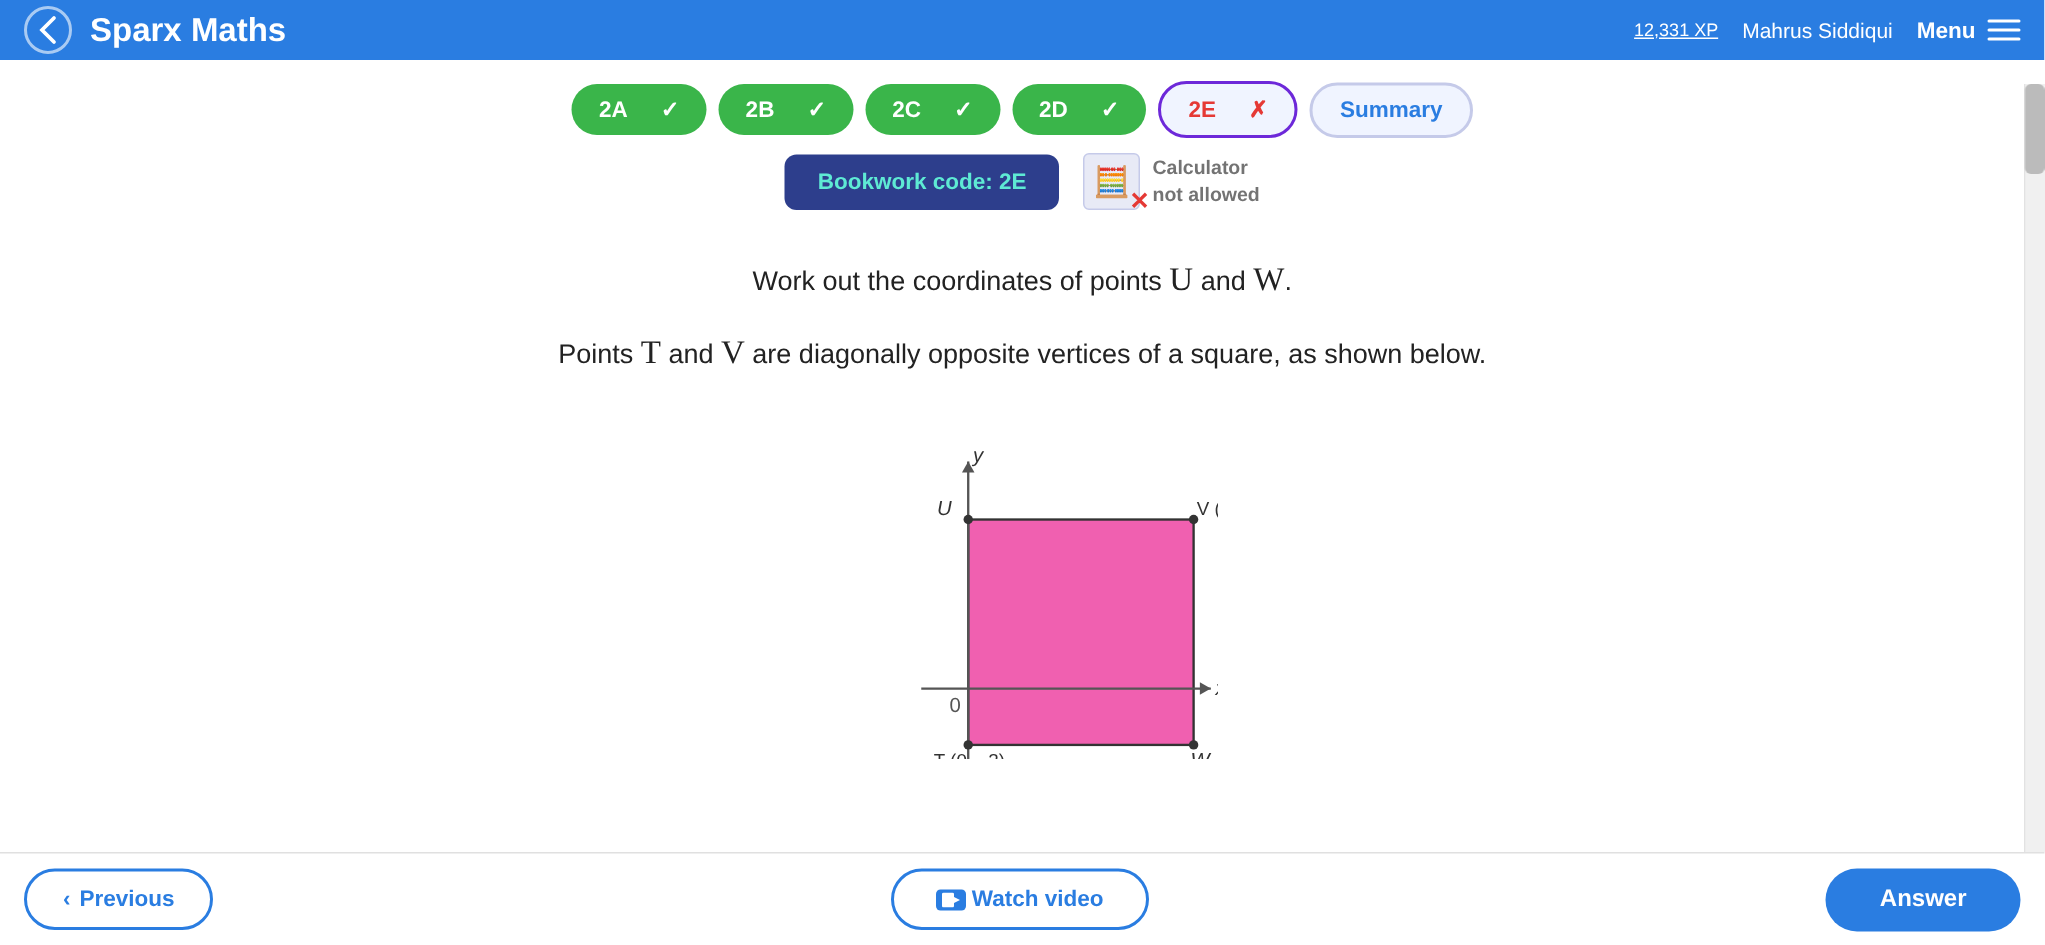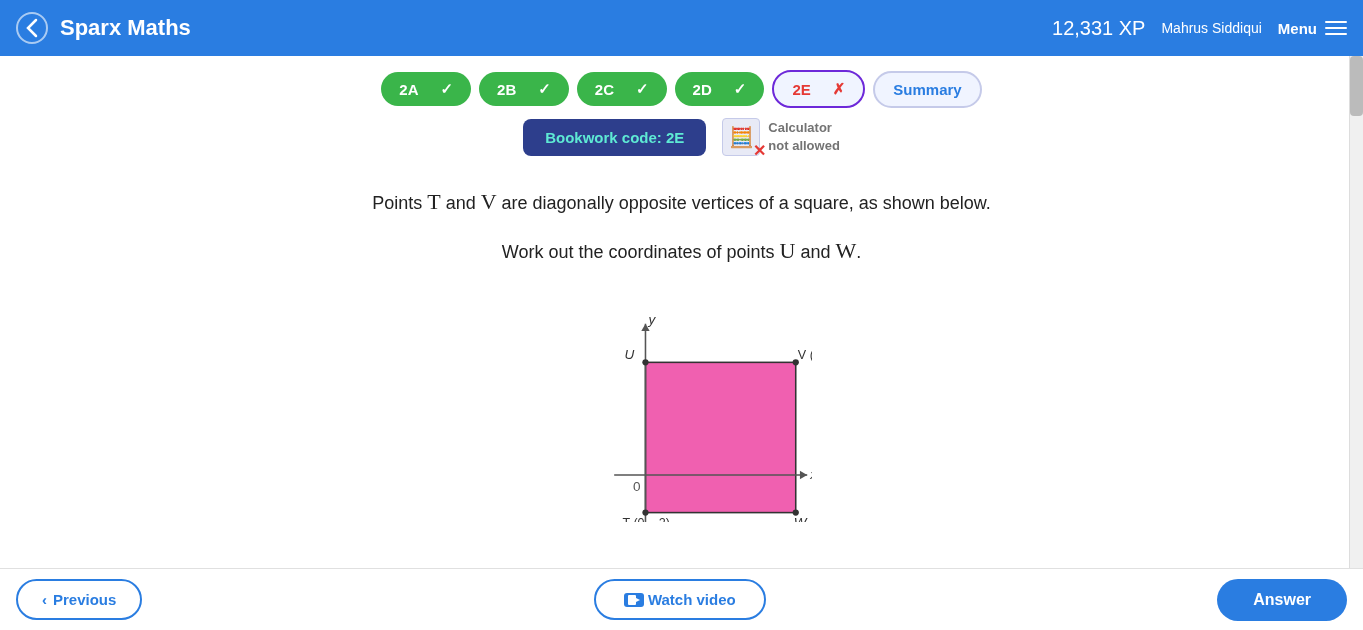--- a/index.html
+++ b/index.html
@@ -1,42 +1,42 @@
 <!DOCTYPE html>
 <html><head>
   <meta charset="utf-8">
   <style>
     * { margin: 0; padding: 0; box-sizing: border-box; }
     body { font-family: Arial, sans-serif; background: #fff; width: 1363px; height: 630px; overflow: hidden; }
 
     
     .header {
       background: #2a7de1;
-      height: 56px;
+      height: 40px;
       display: flex;
       align-items: center;
       padding: 0 16px;
       color: white;
     }
     .header-back {
       width: 32px; height: 32px;
       border-radius: 50%;
       border: 2px solid rgba(255,255,255,0.6);
       display: flex; align-items: center; justify-content: center;
       cursor: pointer;
       margin-right: 12px;
     }
     .header-logo {
       font-size: 22px; font-weight: bold; color: white;
       flex: 1;
     }
     .header-right {
       display: flex; align-items: center; gap: 16px;
     }
-    .header-xp { font-size: 20px; color: white; }
+    .header-xp { font-size: 12px; color: white; text-decoration: underline; }
     .header-user { font-size: 14px; color: white; }
     .header-menu-btn {
       font-size: 15px; font-weight: bold; color: white;
       cursor: pointer;
       display: flex; align-items: center; gap: 8px;
     }
     .hamburger { display: flex; flex-direction: column; gap: 4px; cursor: pointer; }
     .hamburger span { display: block; width: 22px; height: 2px; background: white; border-radius: 2px; }
 
     
@@ -248,24 +248,24 @@
     </div>
     <div style="font-size:13px; color:#737373; line-height:1.4;font-weight:bold;">
       <div>Calculator</div>
       <div>not allowed</div>
     </div>
   </div>
 </div>
 
 <div class="main-content">
   <div class="question-text">
+    Work out the coordinates of points <span class="math-letter">U</span> and <span class="math-letter">W</span>.
+  </div>
+  <div class="question-text">
     Points <span class="math-letter">T</span> and <span class="math-letter">V</span> are diagonally opposite vertices of a square, as shown below.
-  </div>
-  <div class="question-text">
-    Work out the coordinates of points <span class="math-letter">U</span> and <span class="math-letter">W</span>.
   </div>
 
   <svg width="260" height="240" viewBox="-30 -30 210 230">
 
     <rect x="40" y="47" width="144" height="144" fill="#f060b0"></rect>
 
     <rect x="40" y="47" width="144" height="144" fill="none" stroke="#333" stroke-width="1.5"></rect>
 
     <line x1="10" y1="155" x2="195" y2="155" stroke="#555" stroke-width="1.5"></line>
 

